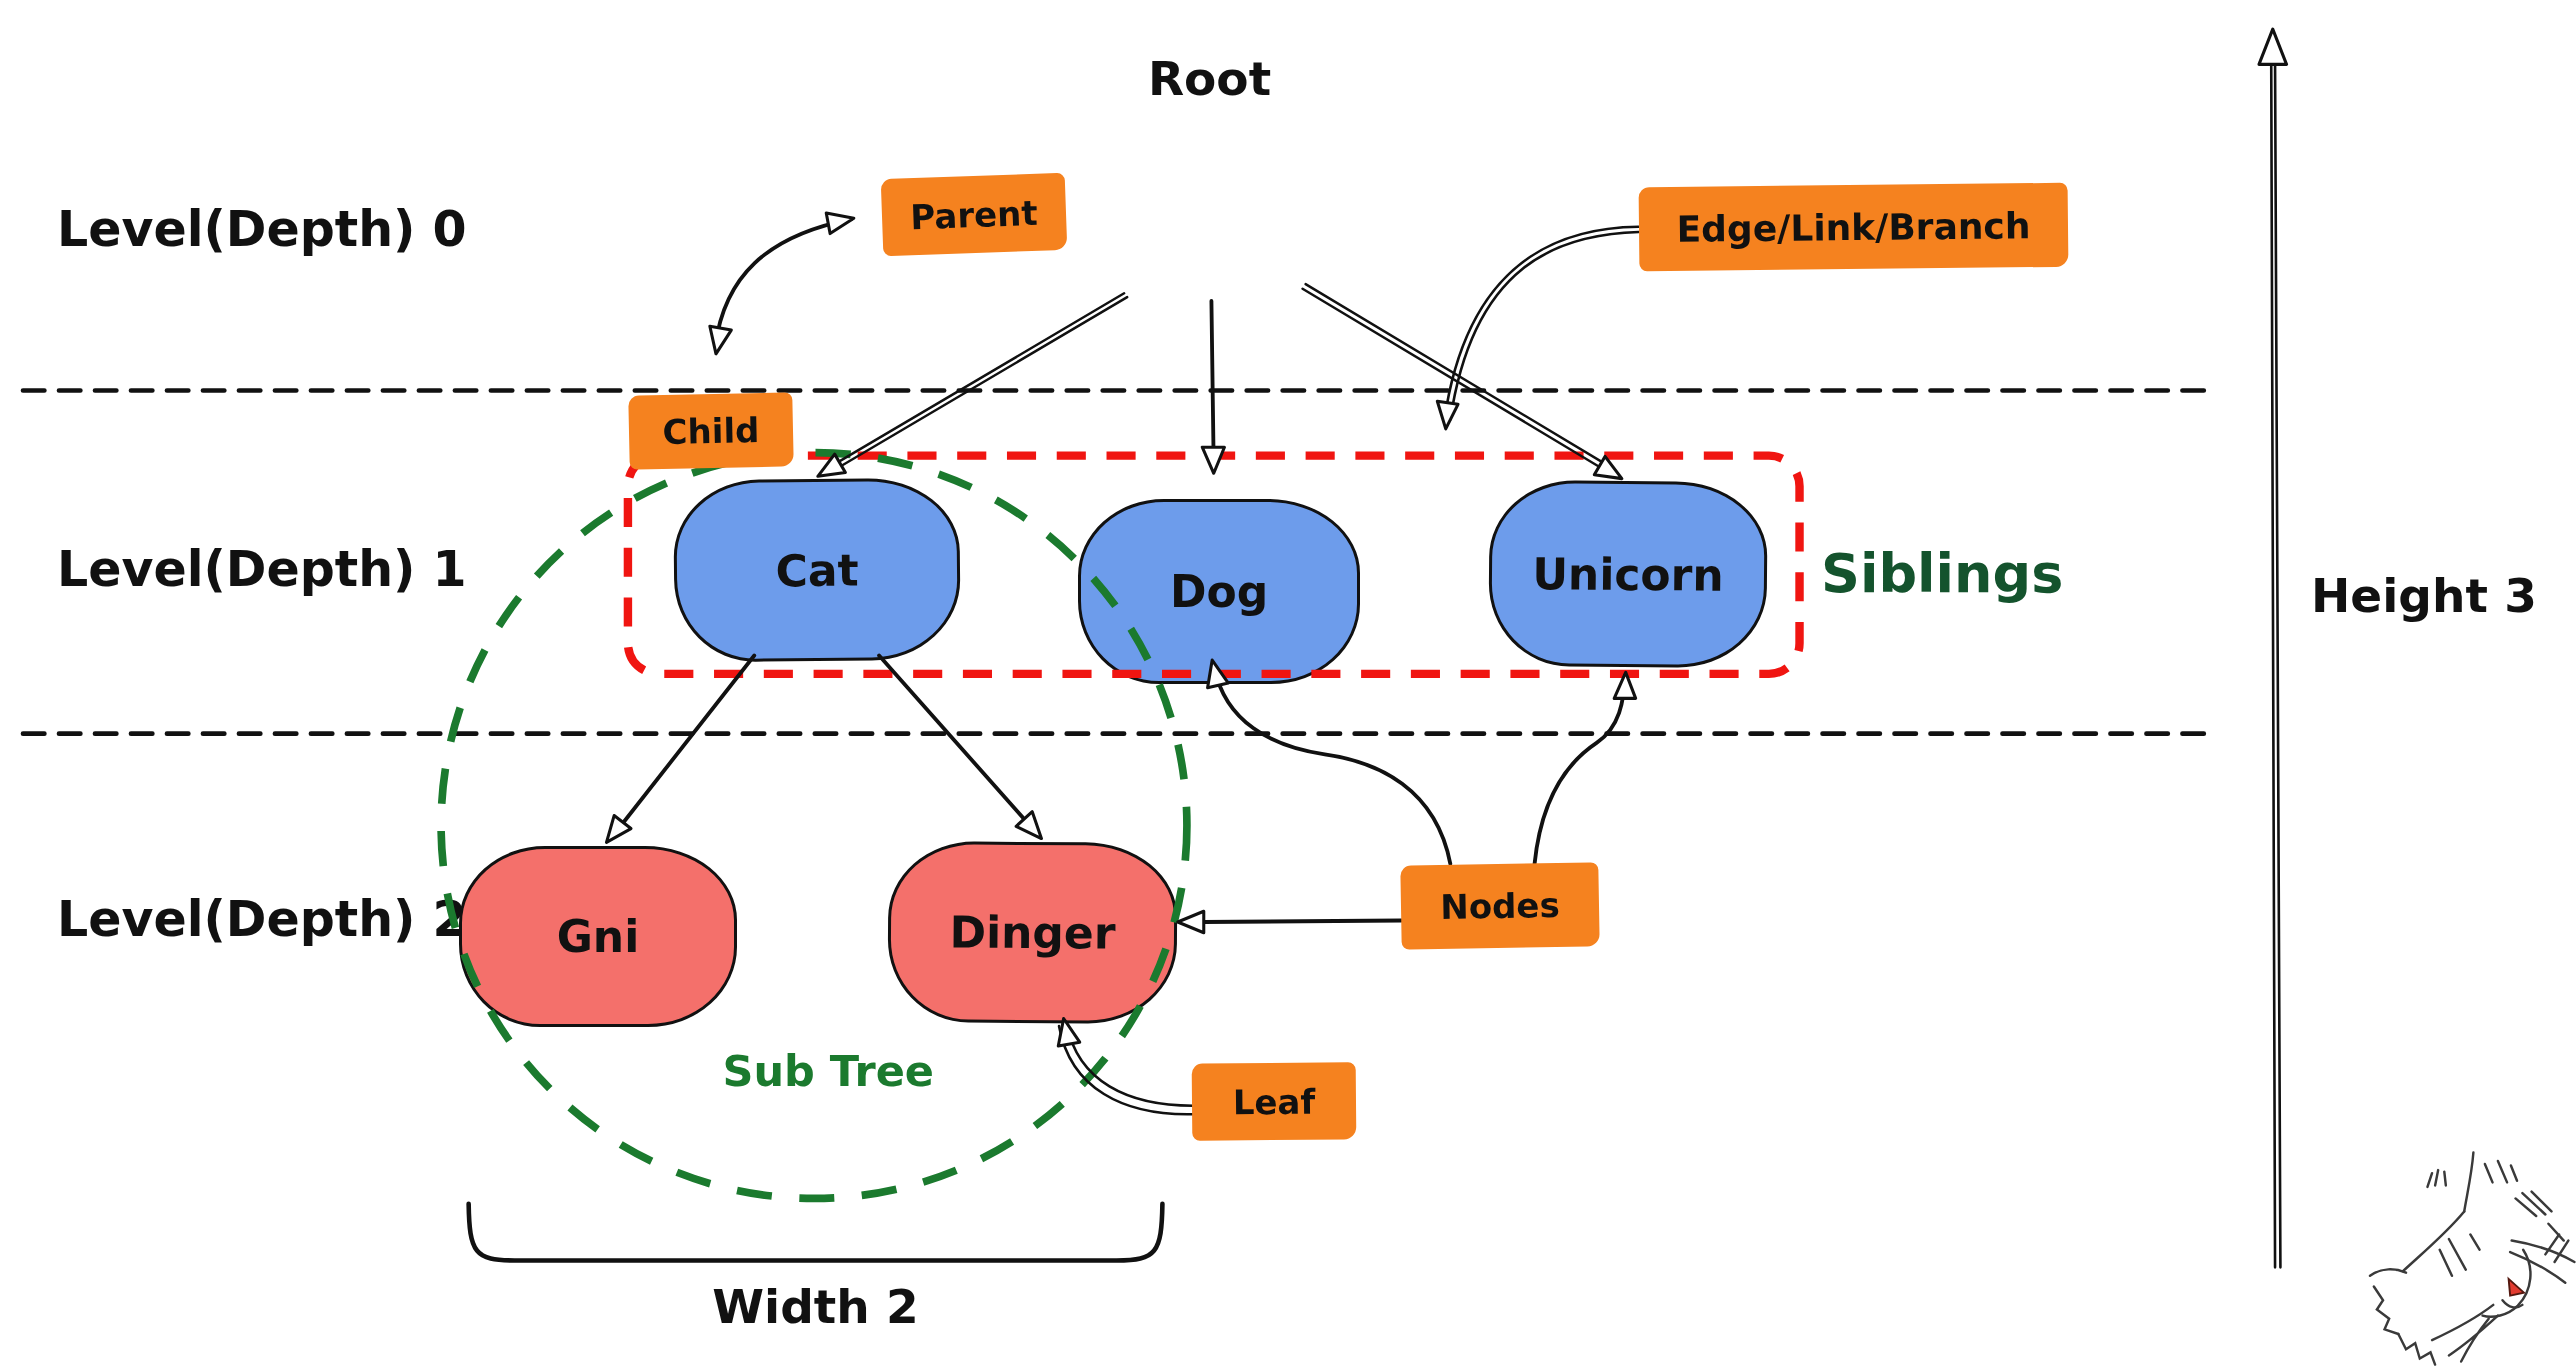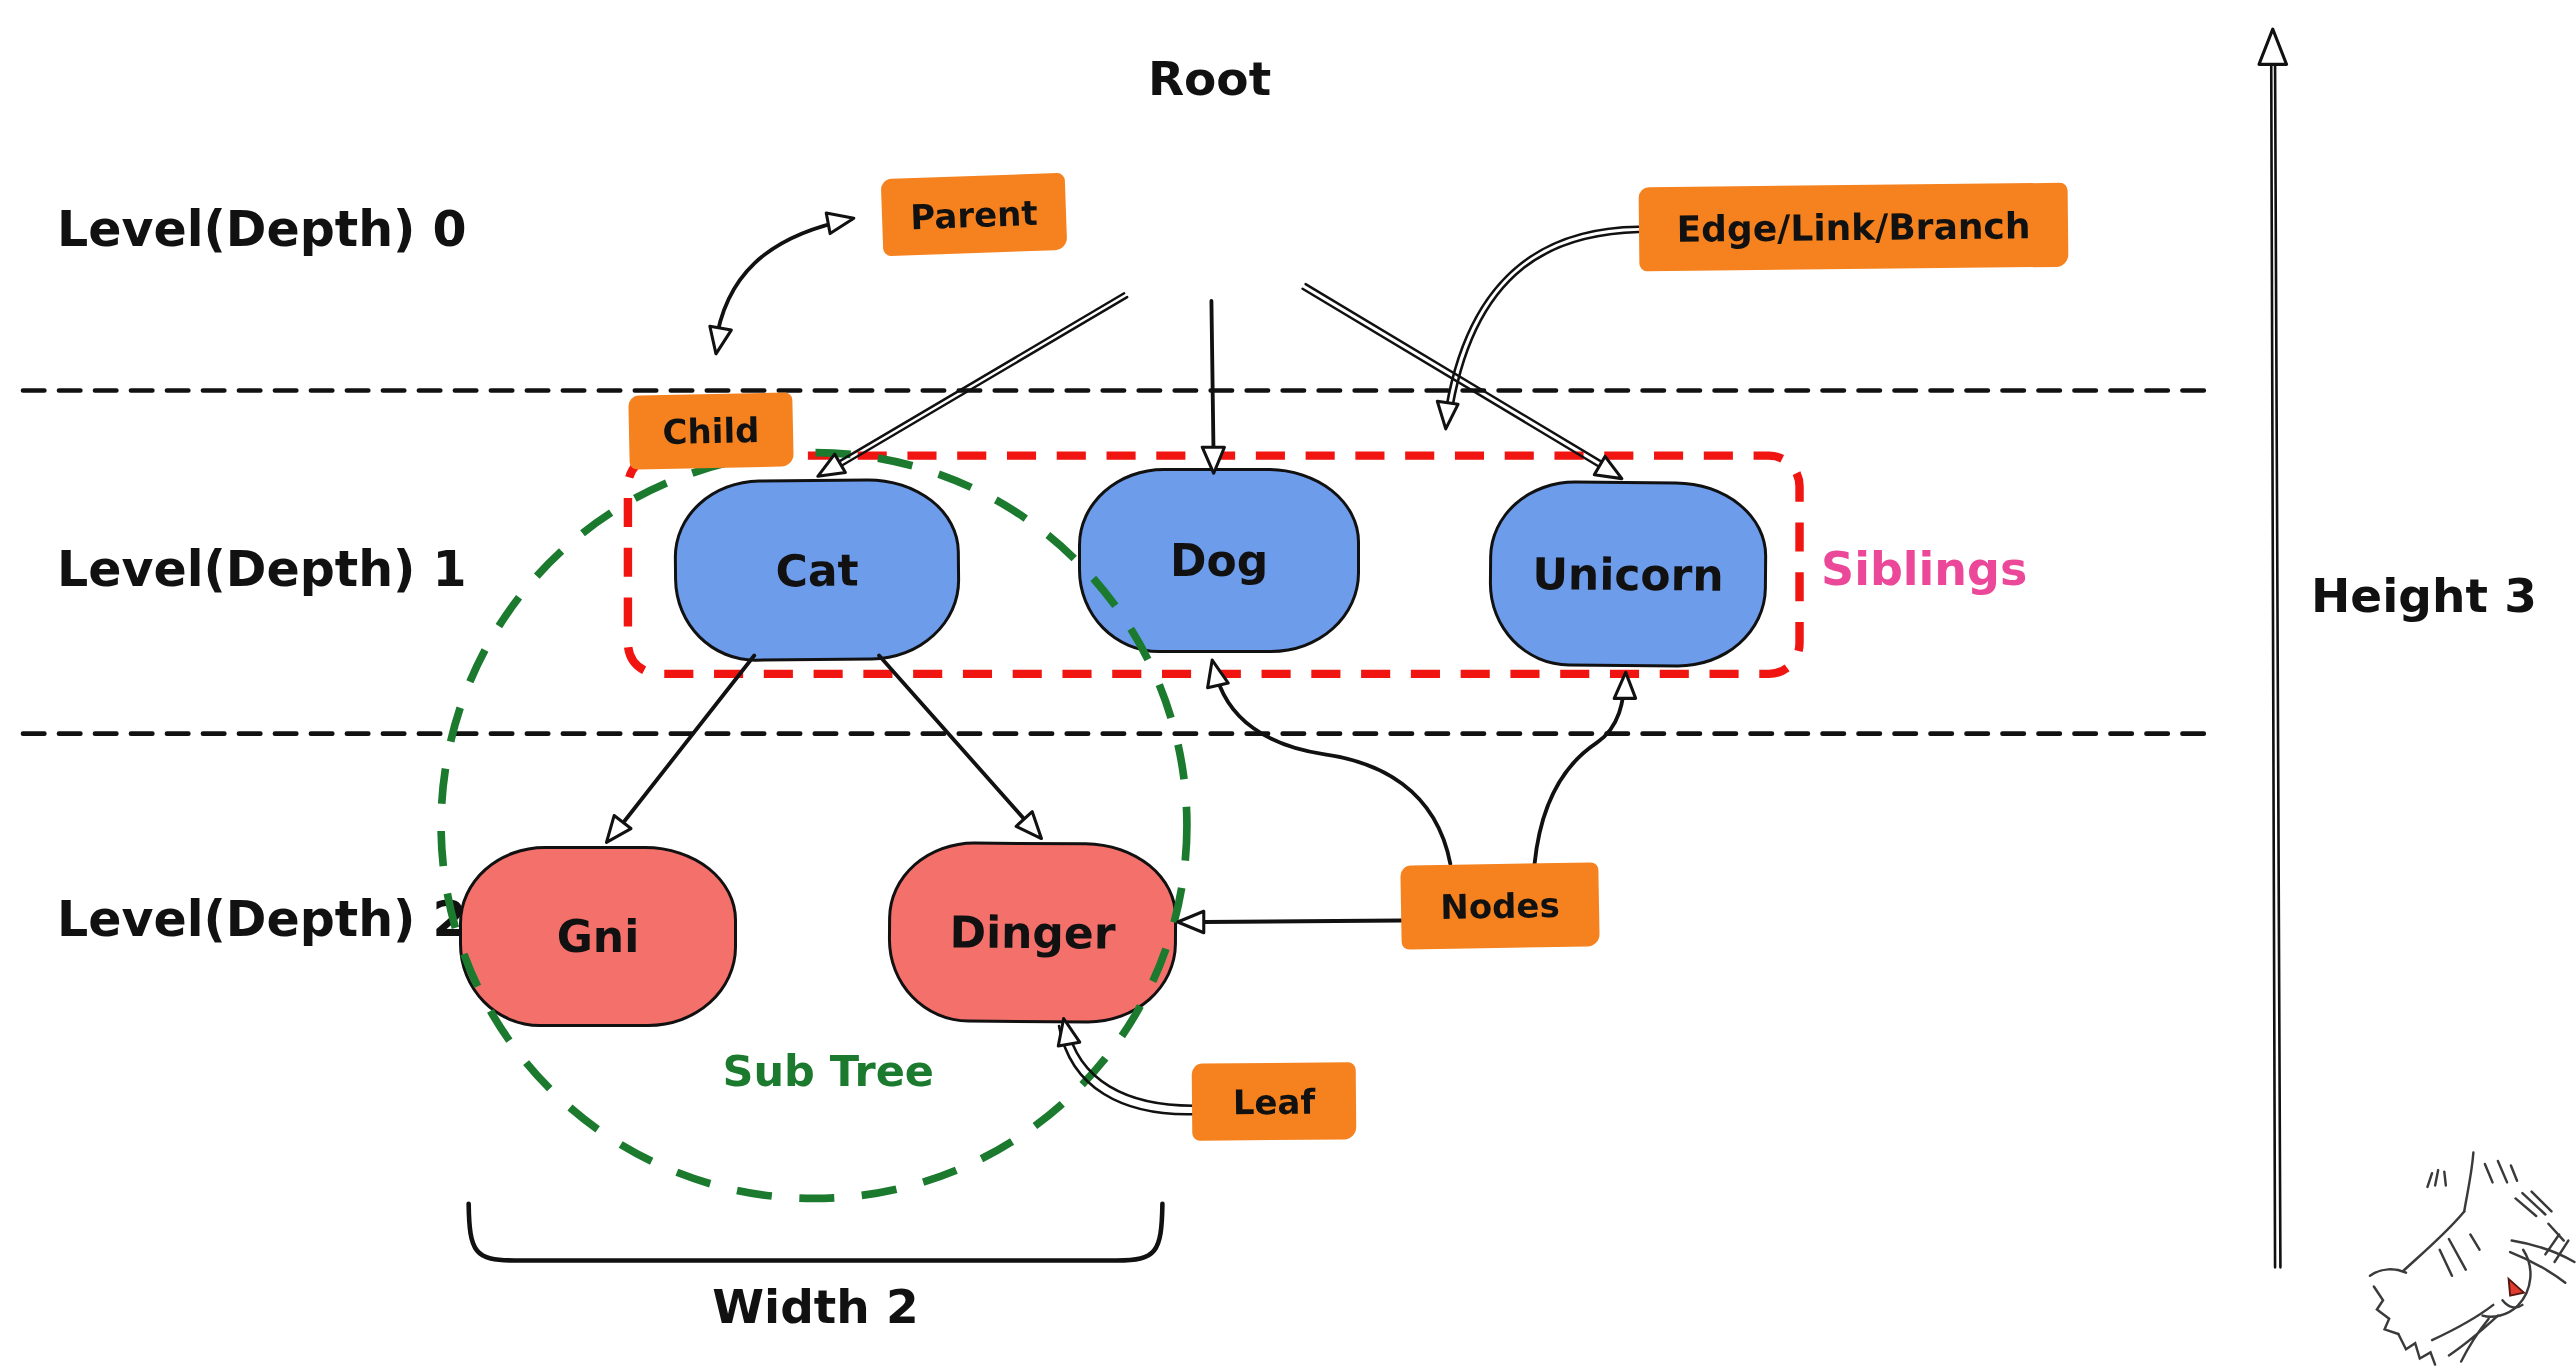--- a/index.html
+++ b/index.html
@@ -12,21 +12,21 @@
     position:absolute; display:flex; align-items:center; justify-content:center;
     border:3.8px solid #111; font-size:44px; font-weight:600; color:#111; z-index:1;
     border-radius:86px 92px 89px 81px / 77px 74px 80px 83px;
   }
   .node-root{background:#b88ae3;}
   .node-l1{background:#6d9ceb;}
   .node-l2{background:#f4706b;}
   .caption{position:absolute; font-weight:600; z-index:1; white-space:nowrap;}
   .root-caption{font-size:47px; text-align:center;}
   .level-label{font-size:49px;}
-  .siblings-label{font-size:46px; color:#ec4899;}
+  .siblings-label{font-size:54px; color:#14532d;}
   .subtree-label{font-size:43px; color:#1b7a2e; text-align:right;}
   .width-label{font-size:47px; text-align:center;}
   .height-label{font-size:47px;}
   .tag{
     position:absolute; display:flex; align-items:center; justify-content:center;
     background:#f5821f; color:#111; font-size:34px; font-weight:600; z-index:3;
     border-radius:10.7px 7.7px 12.3px 7.7px; white-space:nowrap;
   }
 </style>
 </head>
@@ -36,21 +36,21 @@
 
   <div class="caption level-label" style="left:57px; top:201px;">Level(Depth) 0</div>
   <div class="caption level-label" style="left:57px; top:541px;">Level(Depth) 1</div>
   <div class="caption level-label" style="left:57px; top:891px;">Level(Depth) 2</div>
 
   <div class="caption root-caption" style="left:1114px; top:51px; width:191px;">Root</div>
 
   <div class="node node-l1" style="left:674px; top:479px; width:280px; height:176px; transform:rotate(-0.6deg);">
     <span>Cat</span>
   </div>
-  <div class="node node-l1" style="left:1078px; top:468px; width:276px; height:179px;justify-content:center;">
+  <div class="node node-l1" style="left:1078px; top:499px; width:276px; height:179px;justify-content:center;">
     <span>Dog</span>
   </div>
   <div class="node node-l1" style="left:1489px; top:481px; width:272px; height:180px; transform:rotate(0.5deg);">
     <span>Unicorn</span>
   </div>
   <div class="node node-l2" style="left:459px; top:846px; width:272px; height:175px;">
     <span>Gni</span>
   </div>
   <div class="node node-l2" style="left:888px; top:842px; width:283px; height:175px; transform:rotate(0.4deg);">
     <span>Dinger</span>

